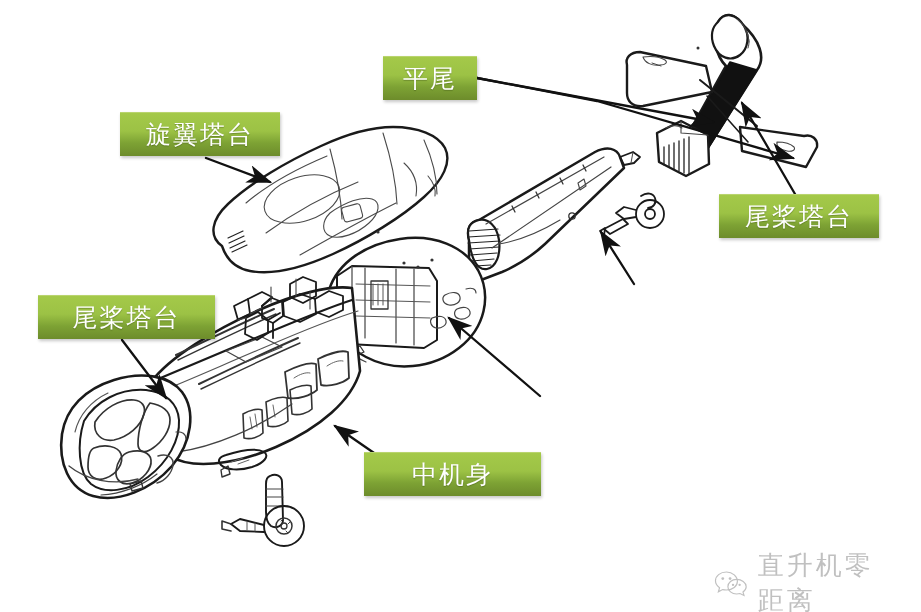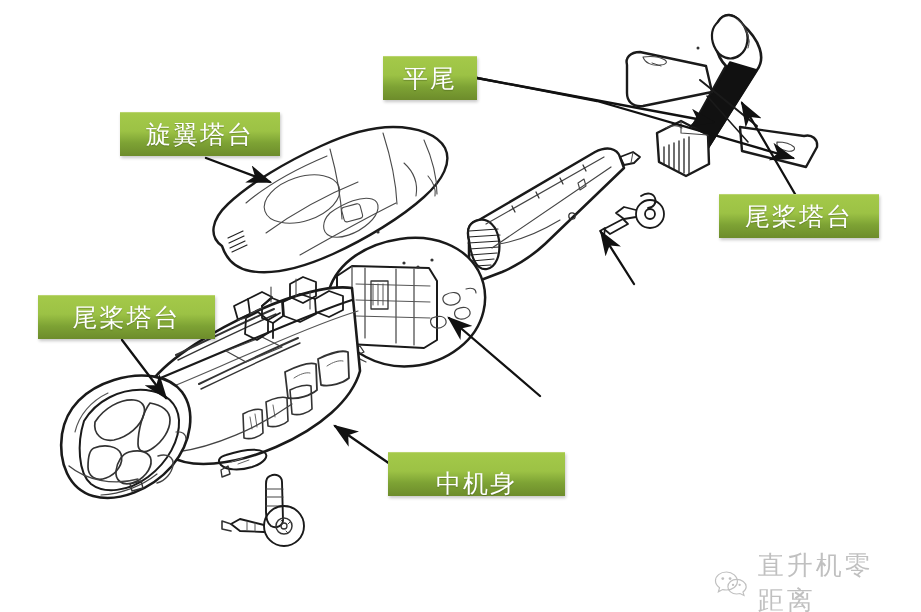--- a/index.html
+++ b/index.html
@@ -294,21 +294,21 @@
   <div class="label-box" style="left:120px; top:112px; width:160px; height:44px;">
     <span>旋翼塔台</span>
   </div>
 
 
   <div class="label-box" style="left:38px; top:295px; width:177px; height:44px;">
     <span>尾桨塔台</span>
   </div>
 
 
-  <div class="label-box" style="left:388px; top:452px; width:177px; height:44px;align-items:flex-end;">
+  <div class="label-box" style="left:364px; top:452px; width:177px; height:44px;">
     <span>中机身</span>
   </div>
 
   <div class="watermark" style="left:714px; top:548px;">
     <svg class="wm-icon" width="46" height="38" viewBox="0 0 46 38">
       <g fill="none" stroke="#9a9a9a" stroke-width="1.6">
         <path d="M17,4 C8.5,4 2,9.4 2,16 C2,19.8 4.2,23.2 7.6,25.4 L6,31 L11.8,28
                  C13.4,28.4 15.2,28.6 17,28.6 C25.5,28.6 32,23.2 32,16.6
                  C32,10 25.5,4 17,4 Z"></path>
         <path d="M31,14 C24.4,14 19,18.4 19,24 C19,29.6 24.4,34 31,34

